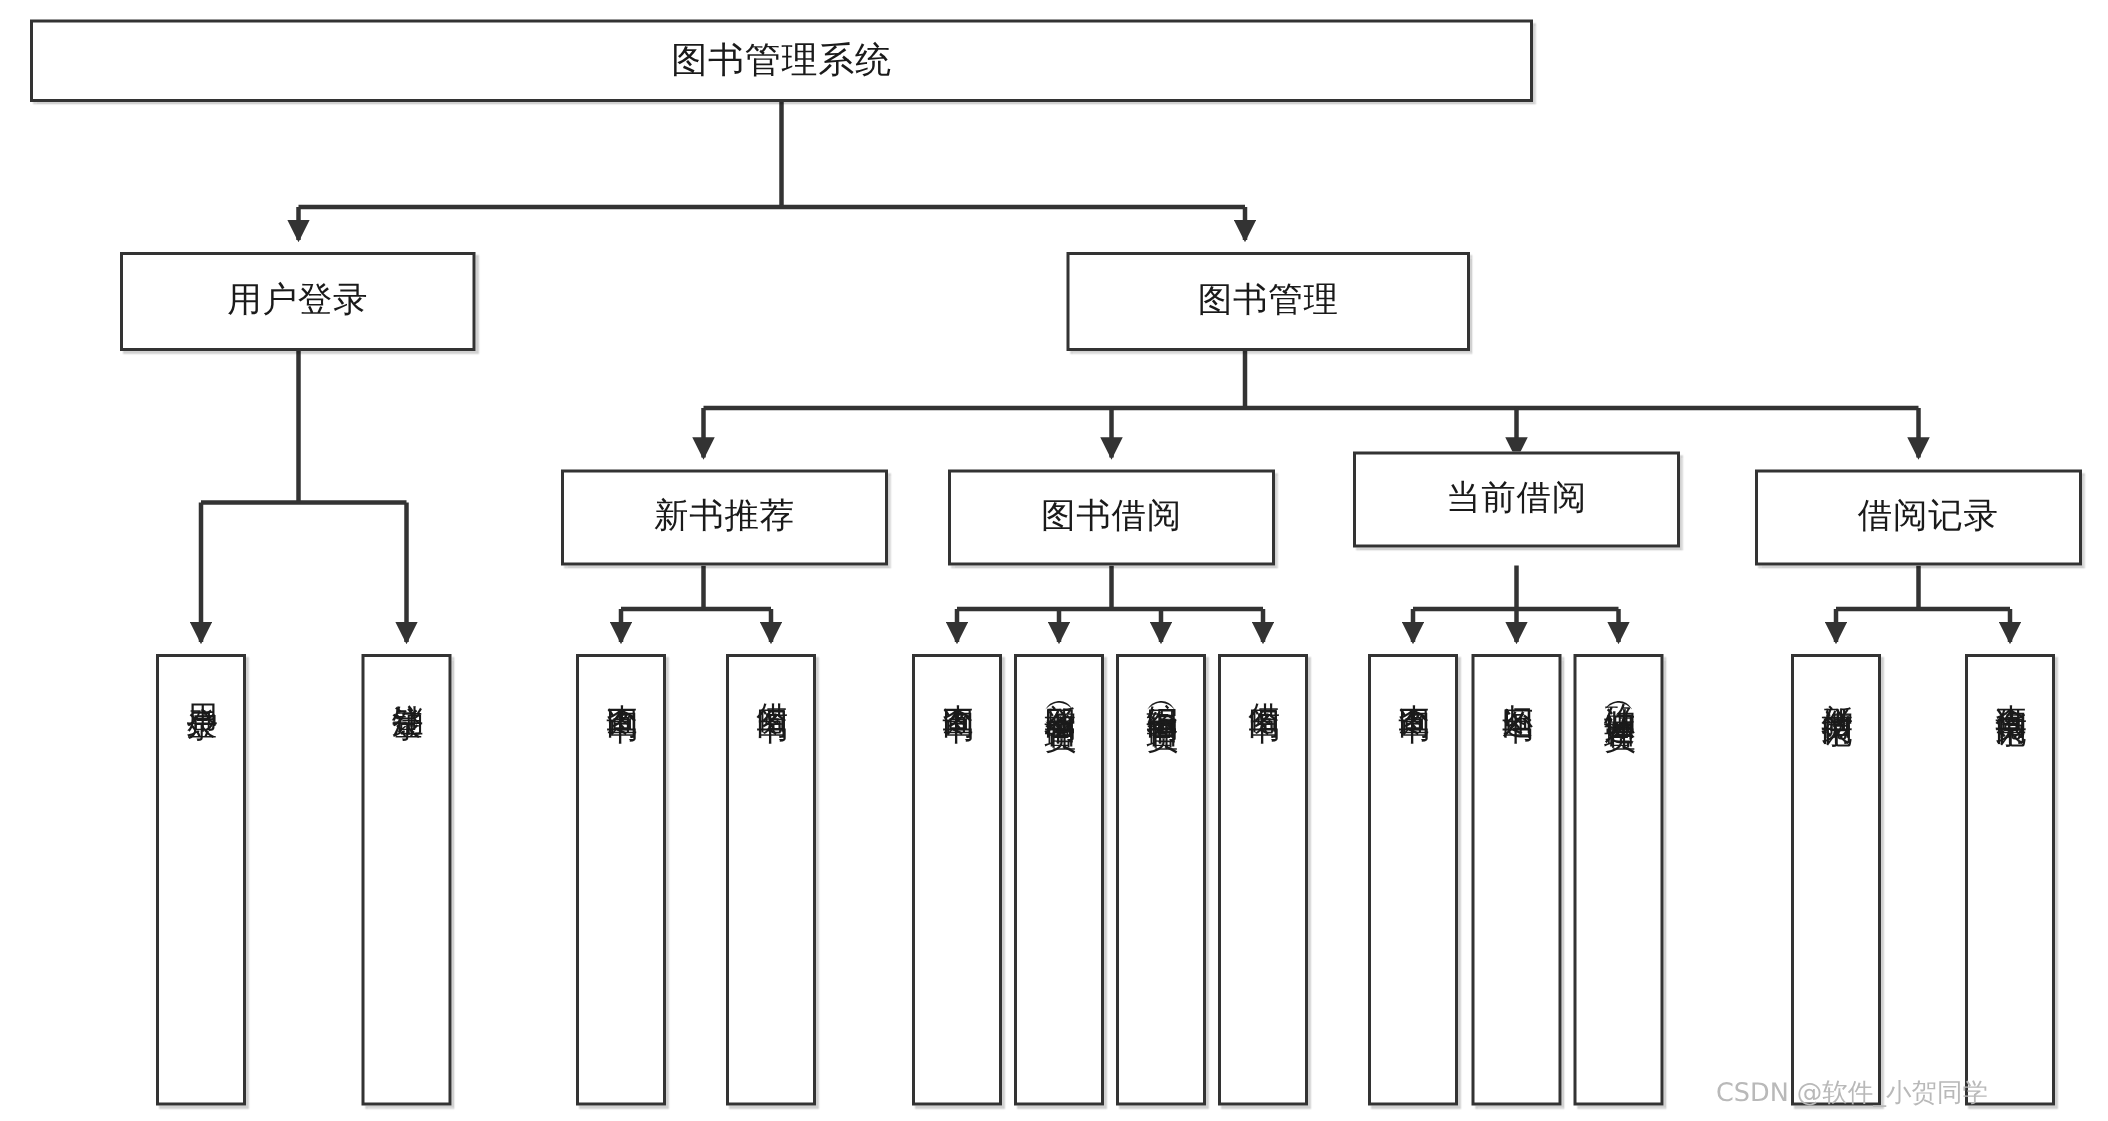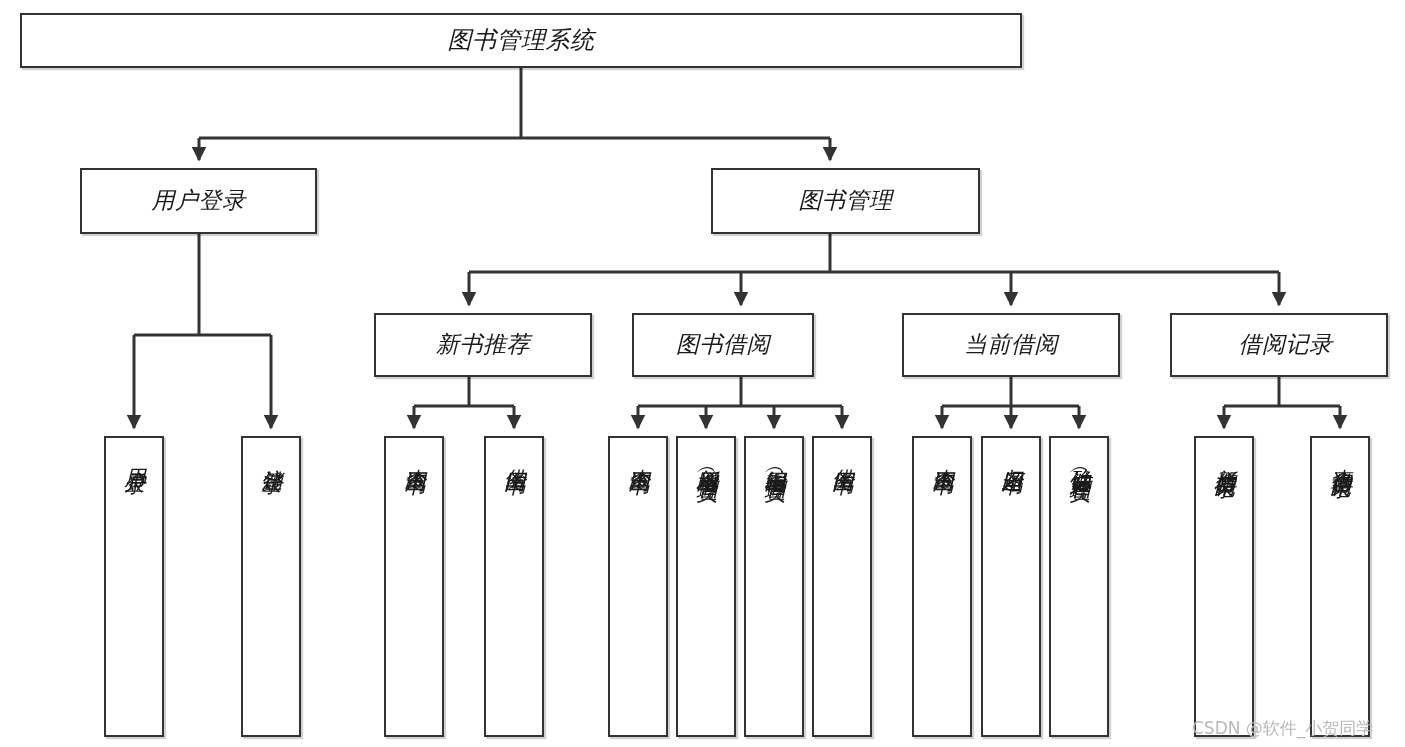--- a/index.html
+++ b/index.html
@@ -36,21 +36,20 @@
     align-items: center;
     justify-content: center;
     color: #1a1a1a;
     z-index: 2;
   }
   .node .label {
     display: block;
     text-align: left;
     letter-spacing: 0.5px;
     white-space: nowrap;
-    font-style: italic;
   }
   
   .node.h .label {
     font-size: 23px;
     line-height: 1.1;
   }
   .node.root .label {
     font-size: 24px;
   }
   
@@ -137,24 +136,24 @@
   <div class="node h" style="left:80px; top:168px; width:237px; height:66px;">
     <span class="label">用户登录</span>
   </div>
   <div class="node h" style="left:711px; top:168px; width:269px; height:66px;">
     <span class="label">图书管理</span>
   </div>
 
   <div class="node h" style="left:360px; top:313px; width:218px; height:64px;margin-left:14px;">
     <span class="label">新书推荐</span>
   </div>
-  <div class="node h" style="left:632px; top:313px; width:182px; height:64px;">
+  <div class="node h" style="left:632px; top:313px; width:218px; height:64px;">
     <span class="label">图书借阅</span>
   </div>
-  <div class="node h" style="left:902px; top:313px; width:218px; height:64px;">
+  <div class="node h" style="left:902px; top:301px; width:218px; height:64px;">
     <span class="label">当前借阅</span>
   </div>
   <div class="node h" style="left:1170px; top:313px; width:218px; height:64px;padding-left:13px;">
     <span class="label">借阅记录</span>
   </div>
 
   <div class="node v" style="left:104px; top:436px; width:60px; height:301px;">
     <span class="label">用户登录</span>
   </div>
   <div class="node v" style="left:241px; top:436px; width:60px; height:301px;">
@@ -191,15 +190,15 @@
     <span class="label">确认归还（管理员）</span>
   </div>
 
   <div class="node v" style="left:1194px; top:436px; width:60px; height:301px;">
     <span class="label">新增借阅记录</span>
   </div>
   <div class="node v" style="left:1310px; top:436px; width:60px; height:301px;">
     <span class="label">查询借阅记录</span>
   </div>
 
-  <div class="watermark" style="left:1192px; top:717px;">CSDN @软件_小贺同学</div>
+  <div class="watermark" style="left:1144px; top:717px;">CSDN @软件_小贺同学</div>
 
 </div>
 
 </body></html>

